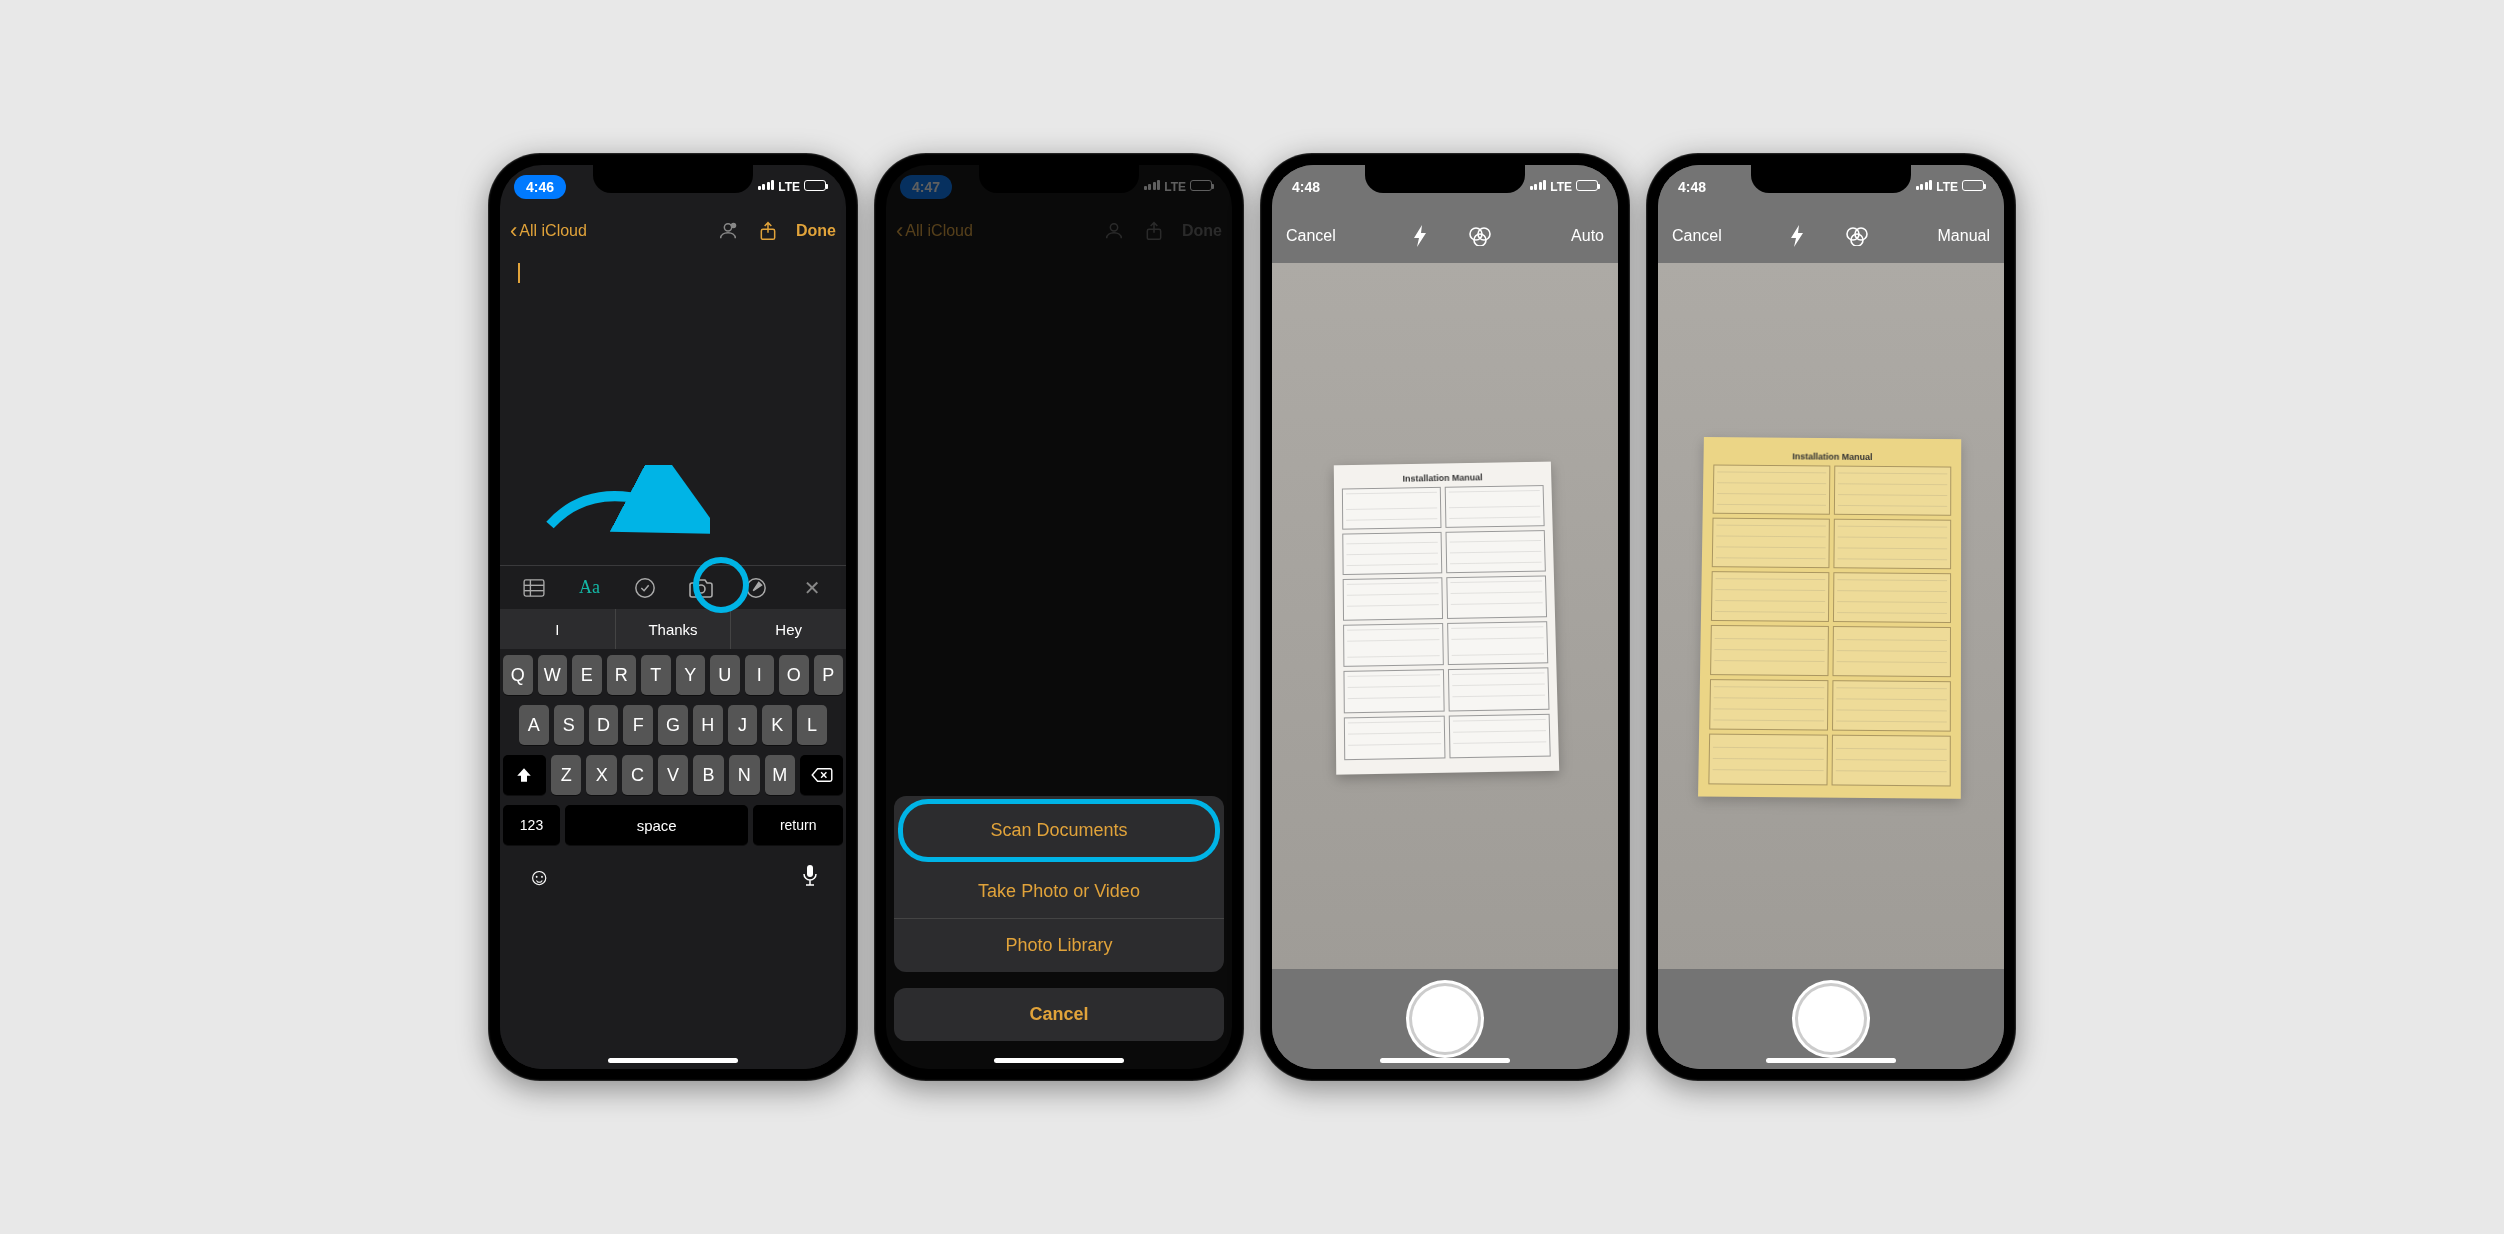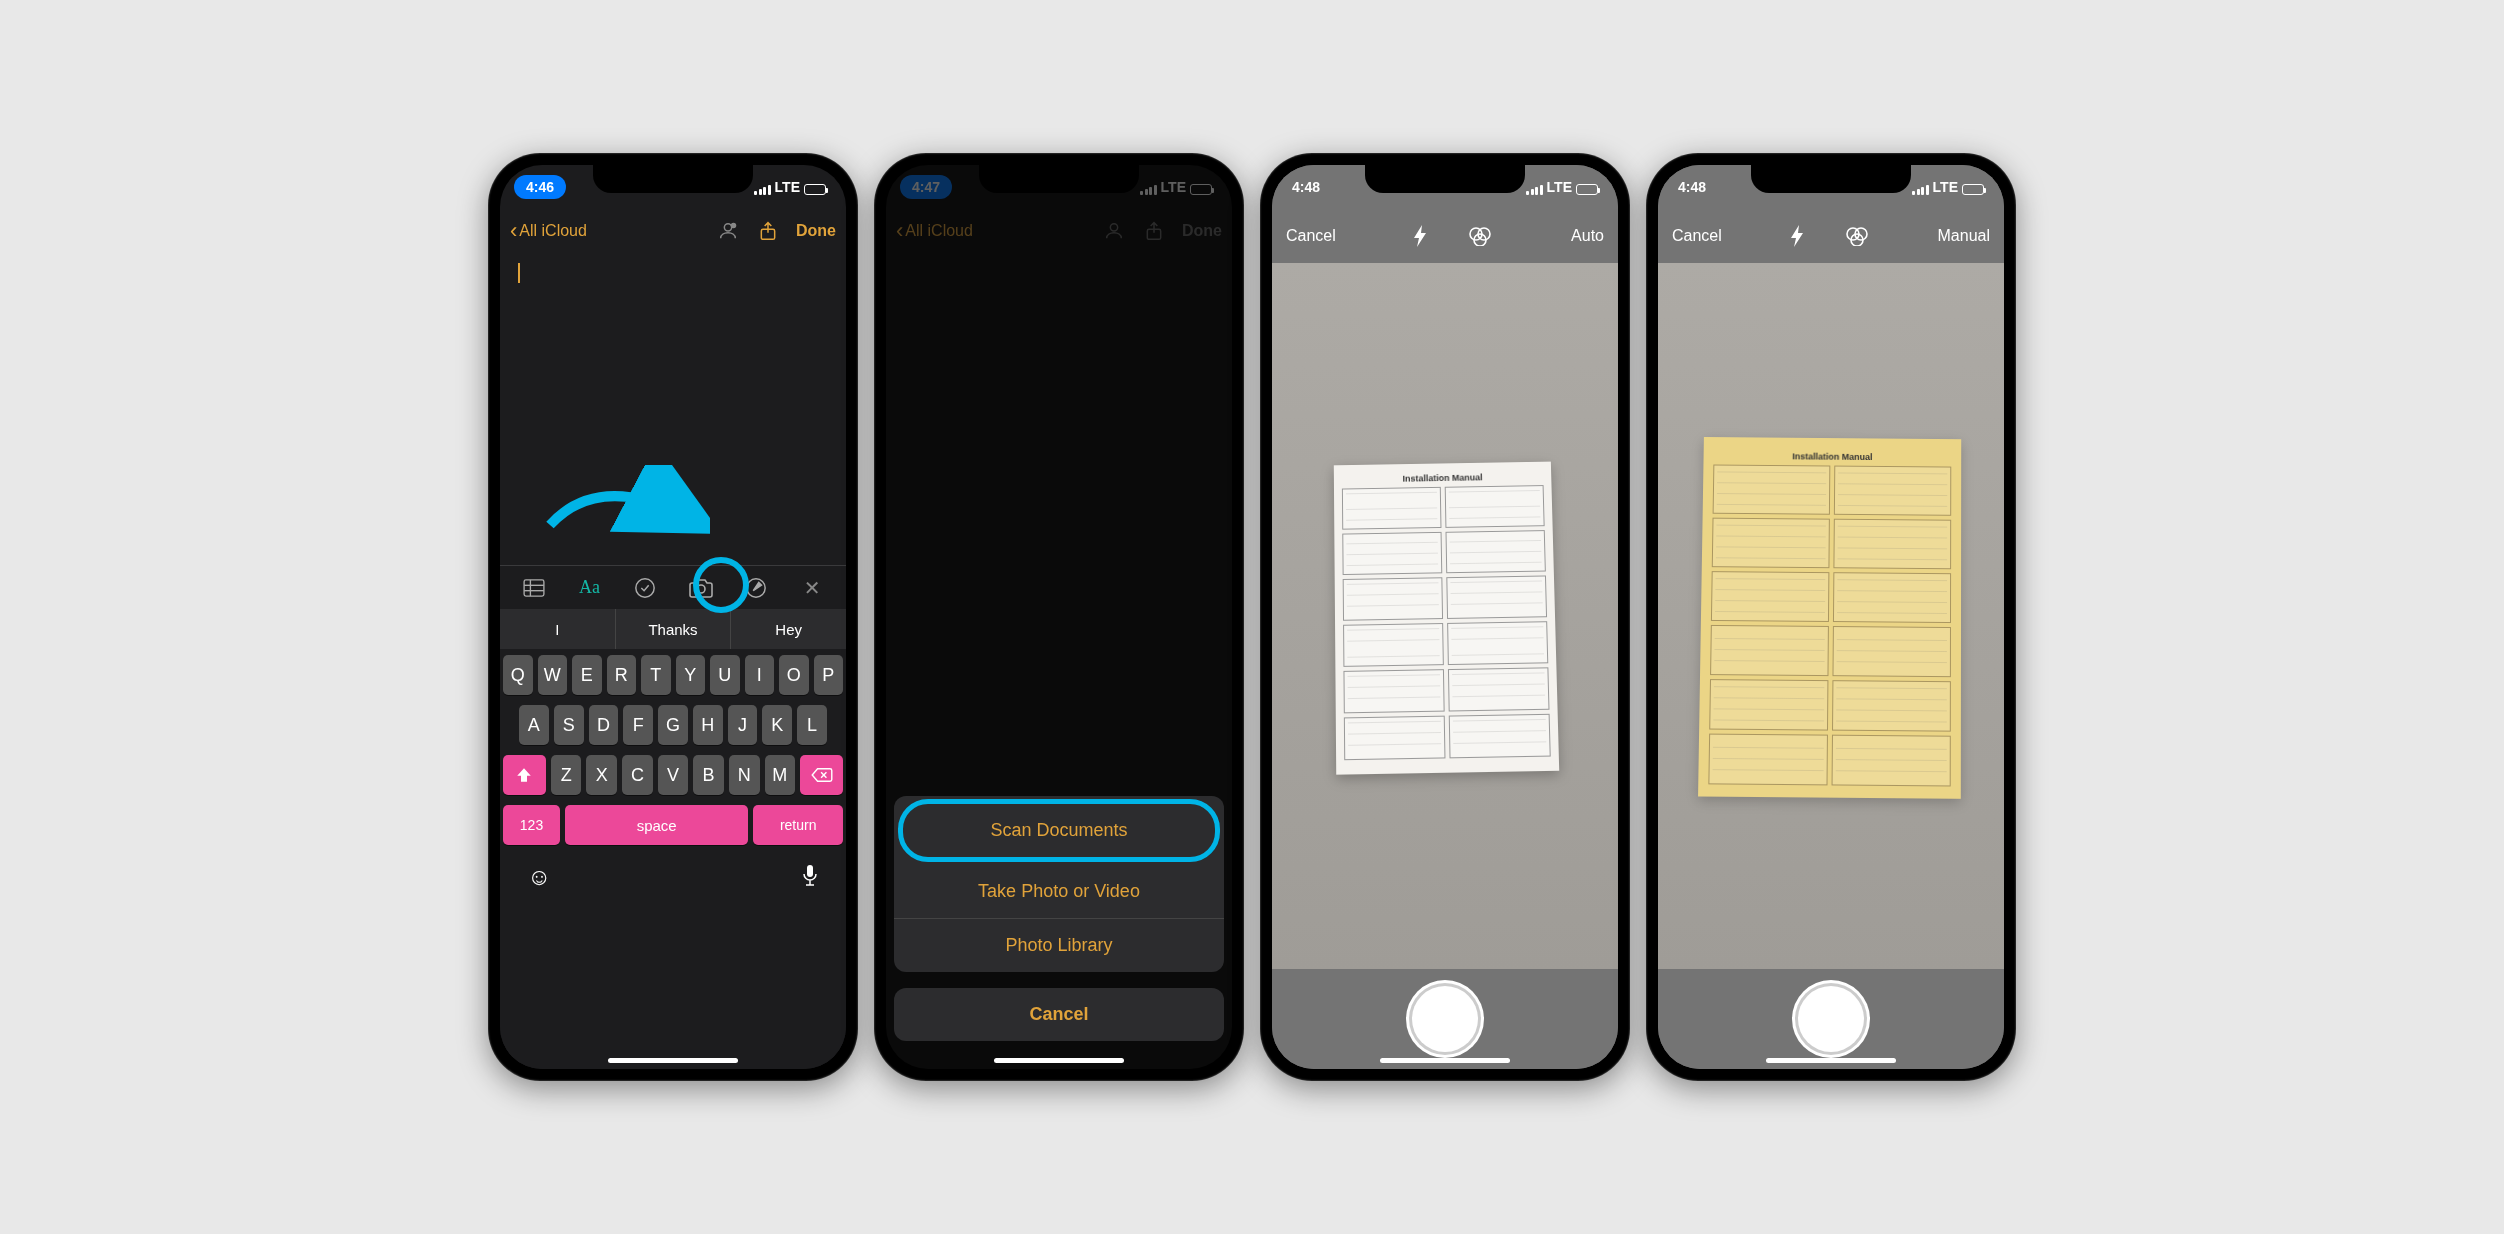--- a/index.html
+++ b/index.html
@@ -54,21 +54,21 @@
     z-index: 10;
   }
   .status-time {
     background: #007aff;
     border-radius: 14px;
     padding: 4px 12px;
     font-size: 14px;
     font-weight: 600;
   }
   .status-time.plain { background: transparent; padding: 4px 6px; }
-  .status-right { display: flex; align-items: flex-end; gap: 4px; font-size: 14px; }
+  .status-right { display: flex; align-items: flex-start; gap: 4px; font-size: 12px; }
   .signal-bars { display: inline-flex; gap: 1.5px; align-items: flex-end; }
   .signal-bars span { width: 3px; background: #fff; border-radius: 1px; }
   .signal-bars span:nth-child(1){height:4px}
   .signal-bars span:nth-child(2){height:6px}
   .signal-bars span:nth-child(3){height:8px}
   .signal-bars span:nth-child(4){height:10px}
   .battery { width: 22px; height: 11px; border: 1px solid #fff; border-radius: 3px; position: relative; }
   .battery::after { content:''; position:absolute; right:-3px; top:3px; width:2px; height:5px; background:#fff; border-radius:0 1px 1px 0; }
   .battery-fill { background:#fff; height:100%; width:80%; border-radius:1px; }
   
@@ -166,21 +166,21 @@
     background: #555;
     color: #fff;
     border-radius: 5px;
     height: 40px;
     display: flex;
     align-items: center;
     justify-content: center;
     font-size: 18px;
     box-shadow: 0 1px 0 rgba(0,0,0,0.5);
   }
-  .key-dark { background: #ec4899; }
+  .key-dark { background: #000000; }
   .key-wide { flex: 1.4; font-size: 14px; }
   .key-space { flex: 4.5; font-size: 15px; text-align: center; }
   .key-return { flex: 2.2; font-size: 14px; }
   .key-123 { flex: 1.4; font-size: 14px; }
   .row-2 { padding: 0 16px; }
   .bottom-icons { display:flex; justify-content:space-between; padding: 8px 24px 0; color:#fff; font-size: 24px; }
   .home-indicator { position:absolute; bottom:6px; left:50%; transform:translateX(-50%); width:130px; height:5px; background:#fff; border-radius:3px; }
   
   
   .action-sheet {

